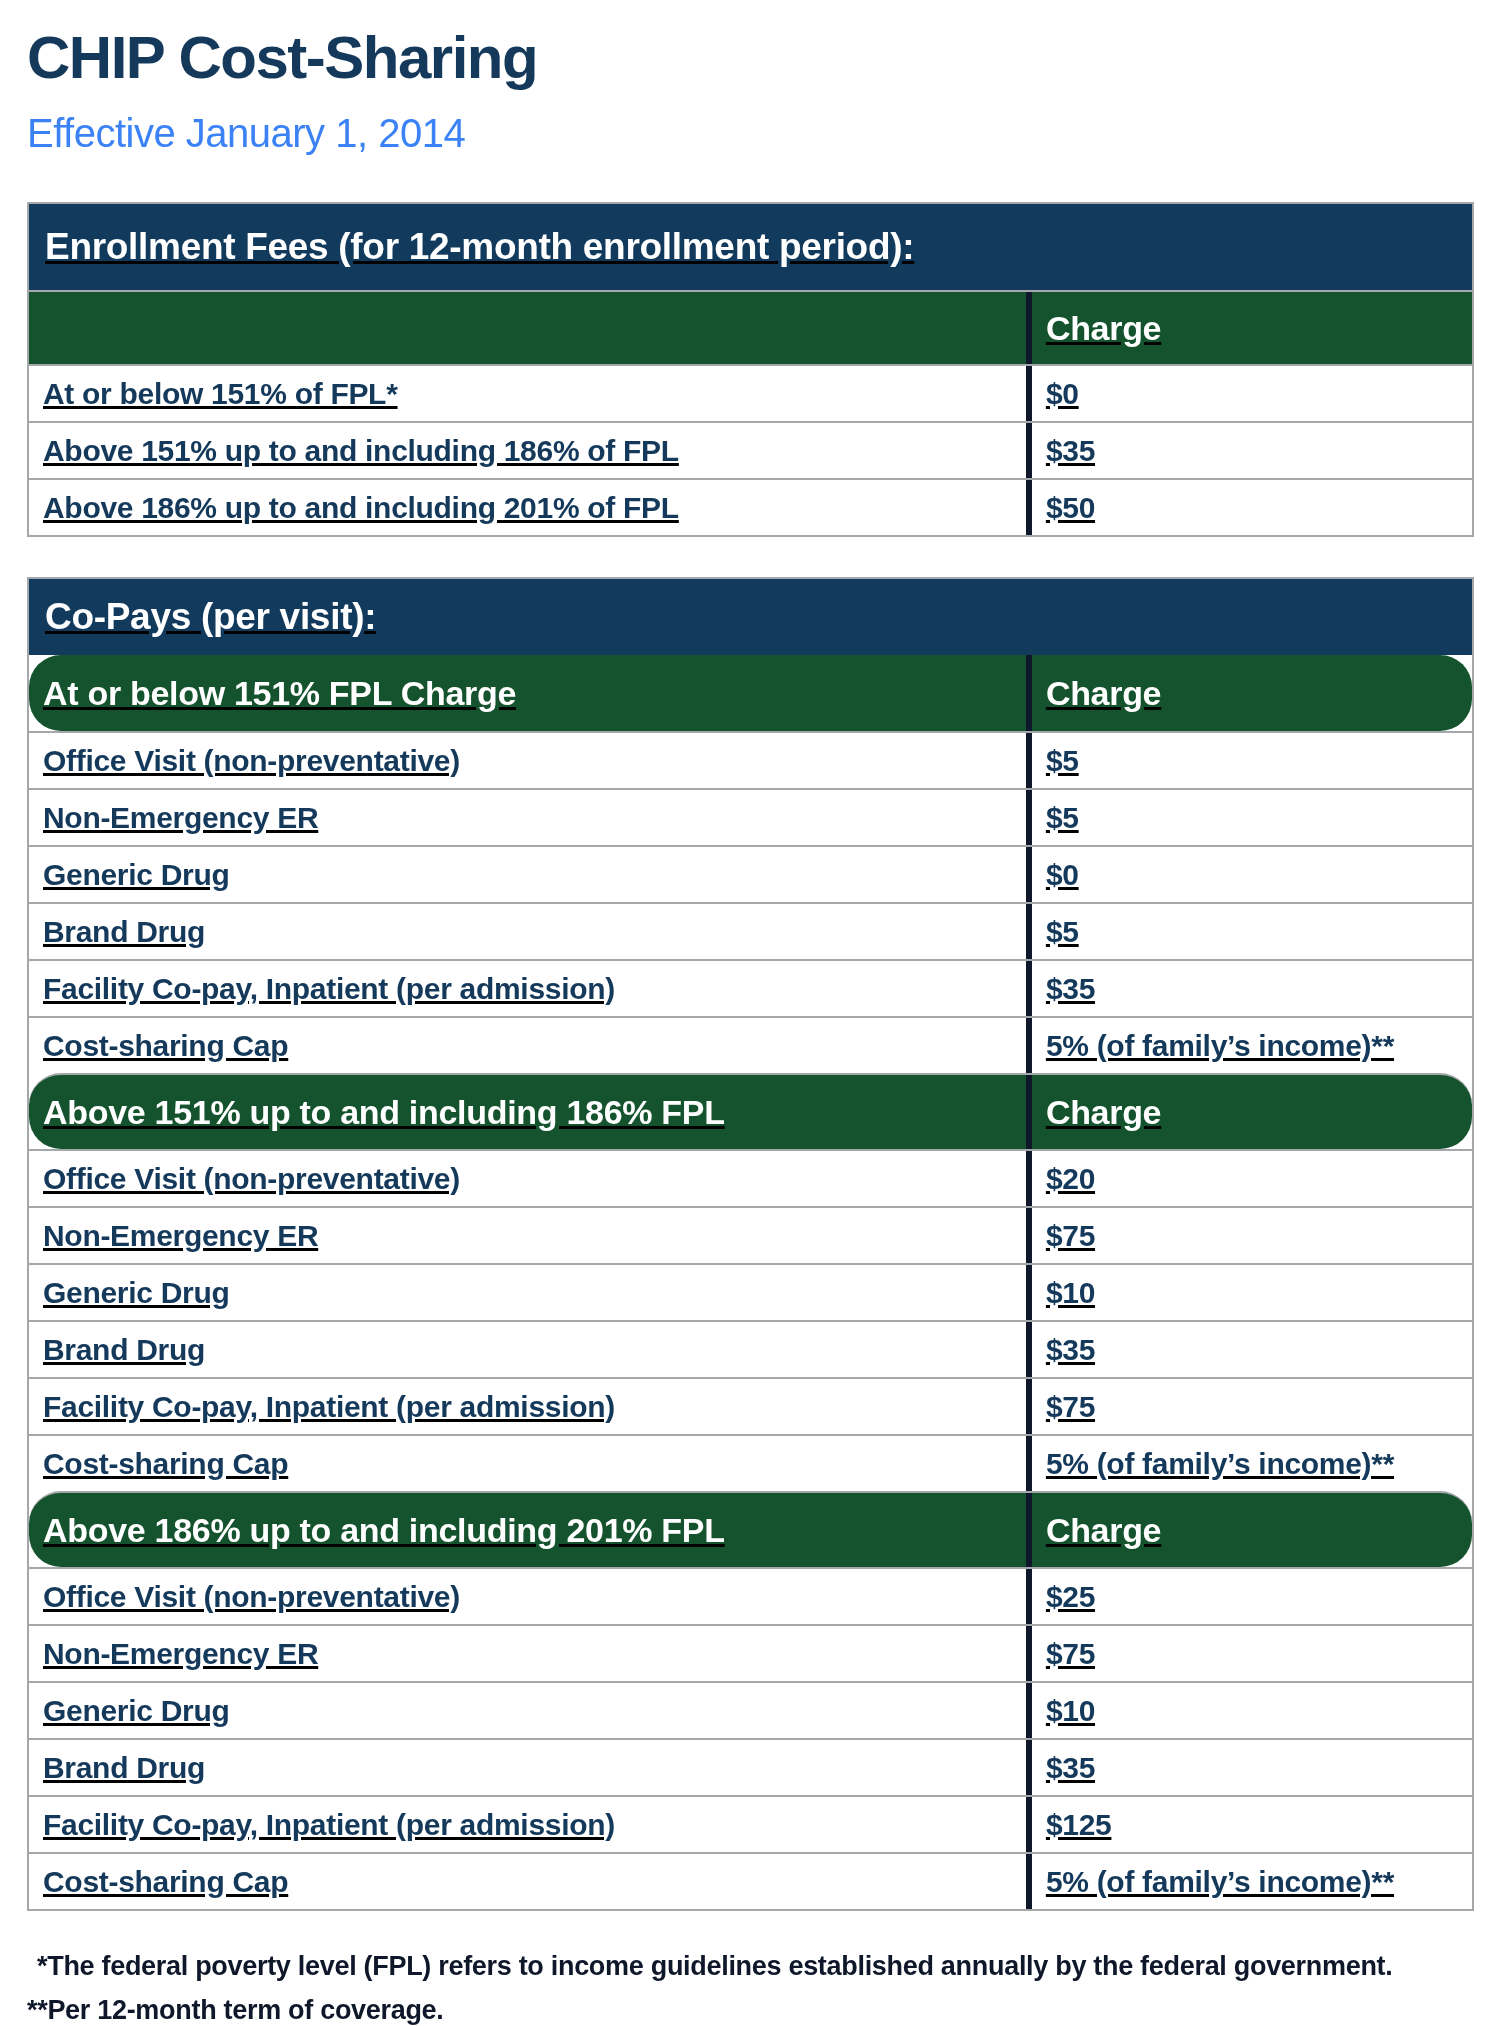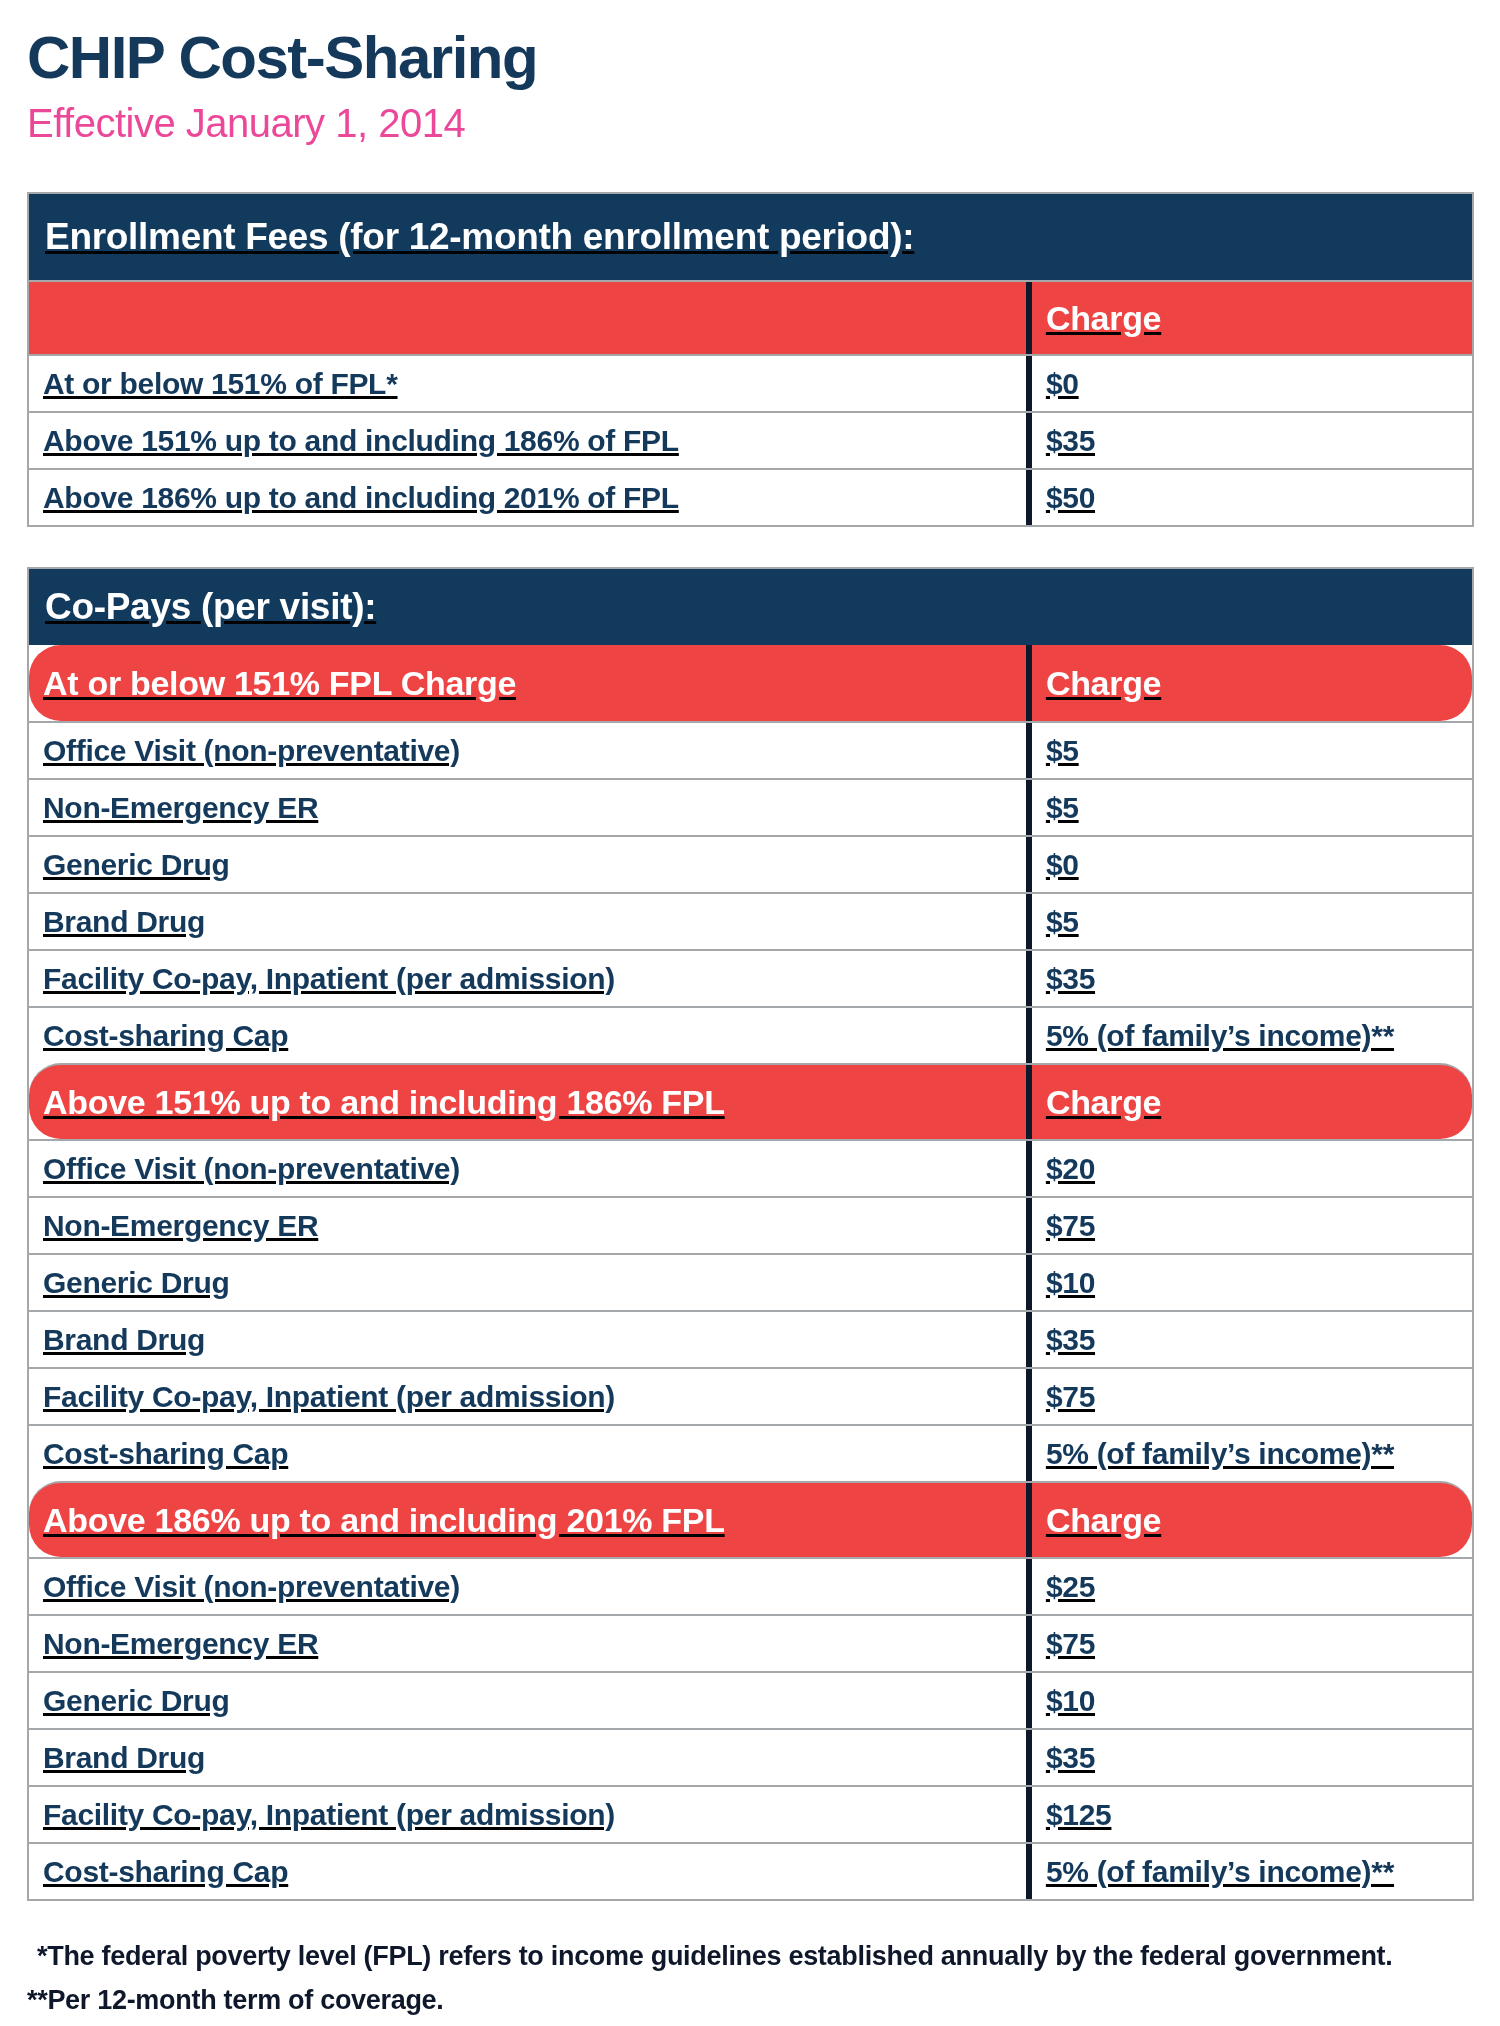--- a/index.html
+++ b/index.html
@@ -18,23 +18,23 @@
   .doc-title {
     font-size: 60px;
     font-weight: 700;
     color: #14395B;
     letter-spacing: -1.5px;
     line-height: 1.05;
   }
   .doc-subtitle {
     font-size: 40px;
     font-weight: 400;
-    color: #ec4899;
+    color: #3b82f6;
     letter-spacing: -0.5px;
-    margin-top: 12px;
+    margin-top: 22px;
   }
   .tbl {
     border: 2px solid #A5A8AA;
     width: 1447px;
     background: #ffffff;
     text-decoration: underline;
   }
   .tbl-1 { margin-top: 46px; }
   .tbl-2 { margin-top: 40px; }
   .tbl-head {
@@ -61,21 +61,21 @@
     align-items: center;
     padding-left: 14px;
   }
   .cell-r {
     flex: 1;
     display: flex;
     align-items: center;
     padding-left: 14px;
   }
   .row-green {
-    background: #ef4444;
+    background: #14532d;
     color: #ffffff;
     font-weight: 700;
     font-size: 34px;
     letter-spacing: -0.3px;
     height: 74px;
   }
   .tbl-2 .row-green { height: 76px; border-radius: 32px; }
   .row-data {
     background: #ffffff;
     color: #14395B;

